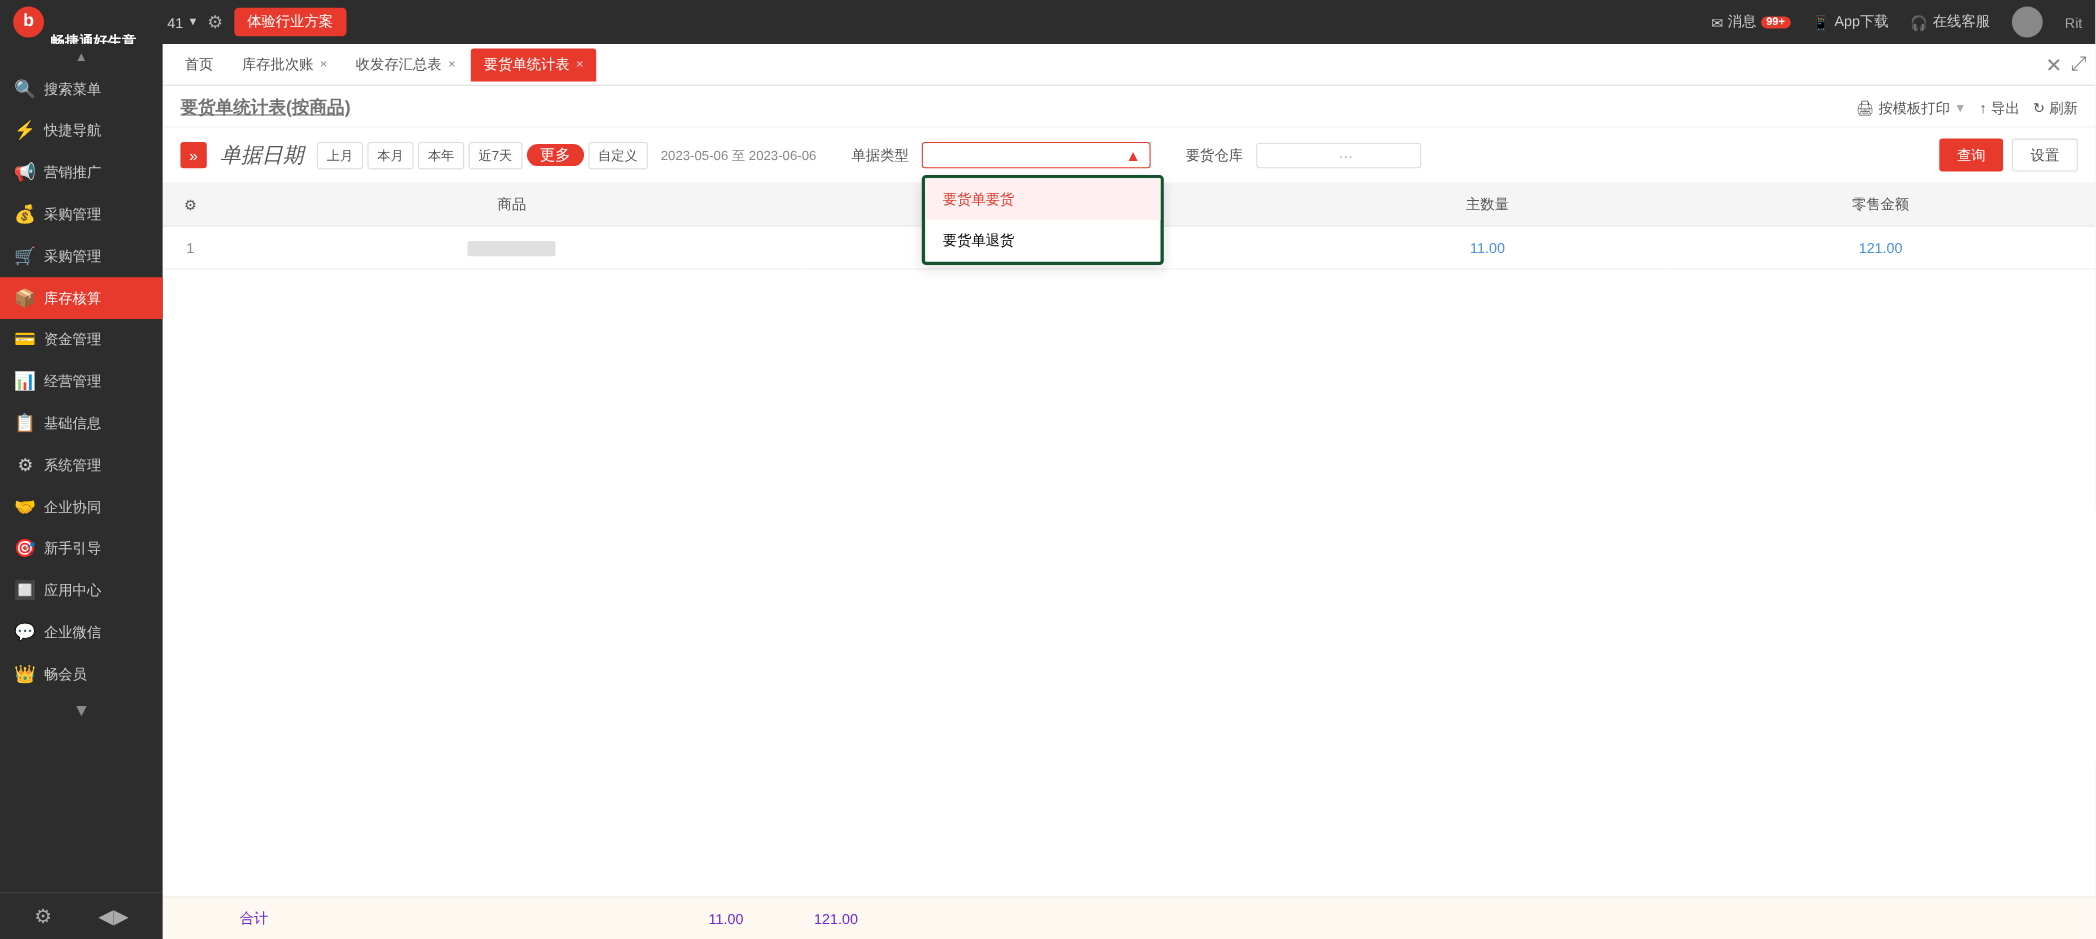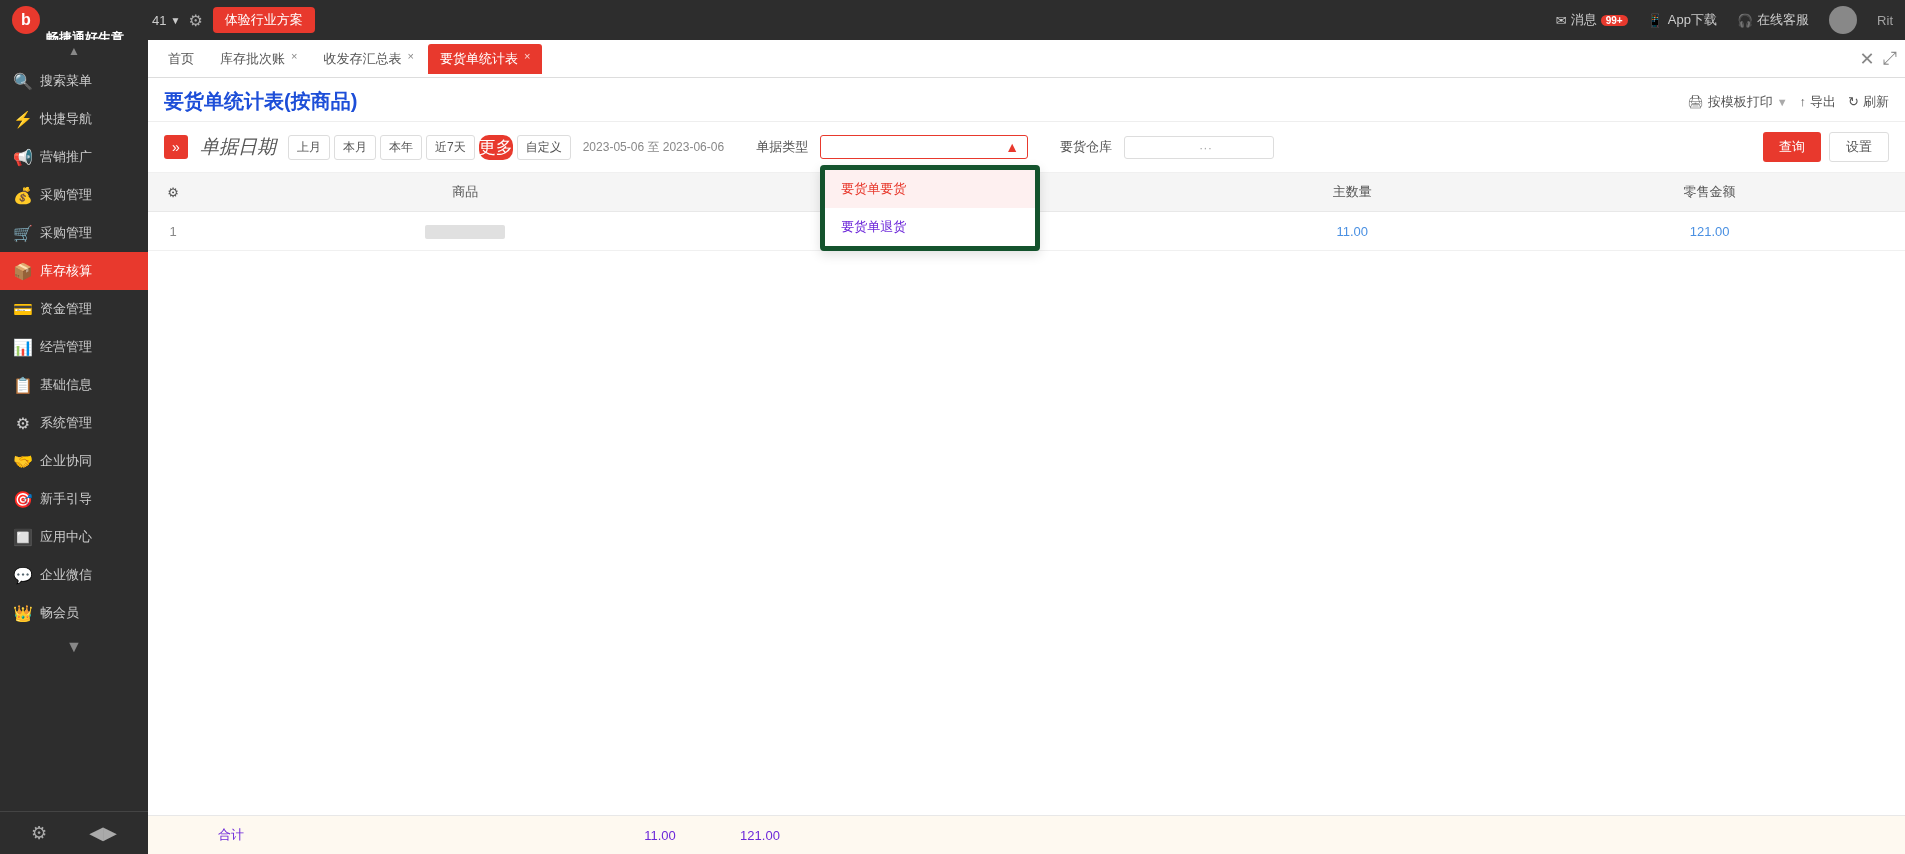--- a/index.html
+++ b/index.html
@@ -157,21 +157,21 @@
       background: #fff;
       border-bottom: 1px solid #ddd;
       padding: 0 8px;
       height: 38px;
       flex-shrink: 0;
       gap: 2px;
       position: relative;
     }
     .tab-item {
       display: flex;
-      align-items: flex-start;
+      align-items: center;
       gap: 4px;
       padding: 6px 12px;
       font-size: 13px;
       color: #555;
       cursor: pointer;
       border-radius: 3px 3px 0 0;
       white-space: nowrap;
     }
     .tab-item.active {
       background: #e8392d;
@@ -203,23 +203,24 @@
     .page-header {
       display: flex;
       align-items: center;
       justify-content: space-between;
       padding: 10px 16px 6px 16px;
       background: #fff;
       border-bottom: 1px solid #eee;
       flex-shrink: 0;
     }
     .page-title {
-      font-size: 20px;
+      font-size: 16px;
       font-weight: bold;
-      color: #1d4ed8;
+      color: #737373;
+      text-decoration: underline;
     }
     .page-header-actions {
       display: flex;
       align-items: center;
       gap: 12px;
       font-size: 13px;
       color: #555;
     }
     .action-btn {
       display: flex;
@@ -270,22 +271,22 @@
       border-radius: 3px;
       font-size: 12px;
       cursor: pointer;
       color: #555;
       background: #fff;
     }
     .date-more-badge {
       background: #e8392d;
       color: #fff;
       border-radius: 10px;
-      padding: 1px 0;
-      font-size: 17px;
+      padding: 1px 12px;
+      font-size: 14px;
       cursor: pointer;
       text-align: center;
     }
     .date-range-text {
       font-size: 12px;
       color: #888;
     }
     .filter-type-label {
       font-size: 13px;
       color: #555;
@@ -363,30 +364,30 @@
       cursor: pointer;
       text-align: center;
     }
 
     
     .dropdown-menu {
       position: absolute;
       top: calc(100% + 2px);
       left: 0;
       background: #fff;
-      border: 5px solid #14532d;
+      border: 3px solid #14532d;
       border-radius: 4px;
       box-shadow: 0 4px 12px rgba(0,0,0,0.12);
       z-index: 100;
       min-width: 200px;
     }
     .dropdown-item {
       padding: 10px 16px;
       font-size: 13px;
-      color: #6d28d9;
+      color: #000000;
       cursor: pointer;
     }
     .dropdown-item.selected { background: #fef0f0; color: #e8392d; }
 
     
     .table-area {
       flex: 1;
       overflow: auto;
       position: relative;
     }

